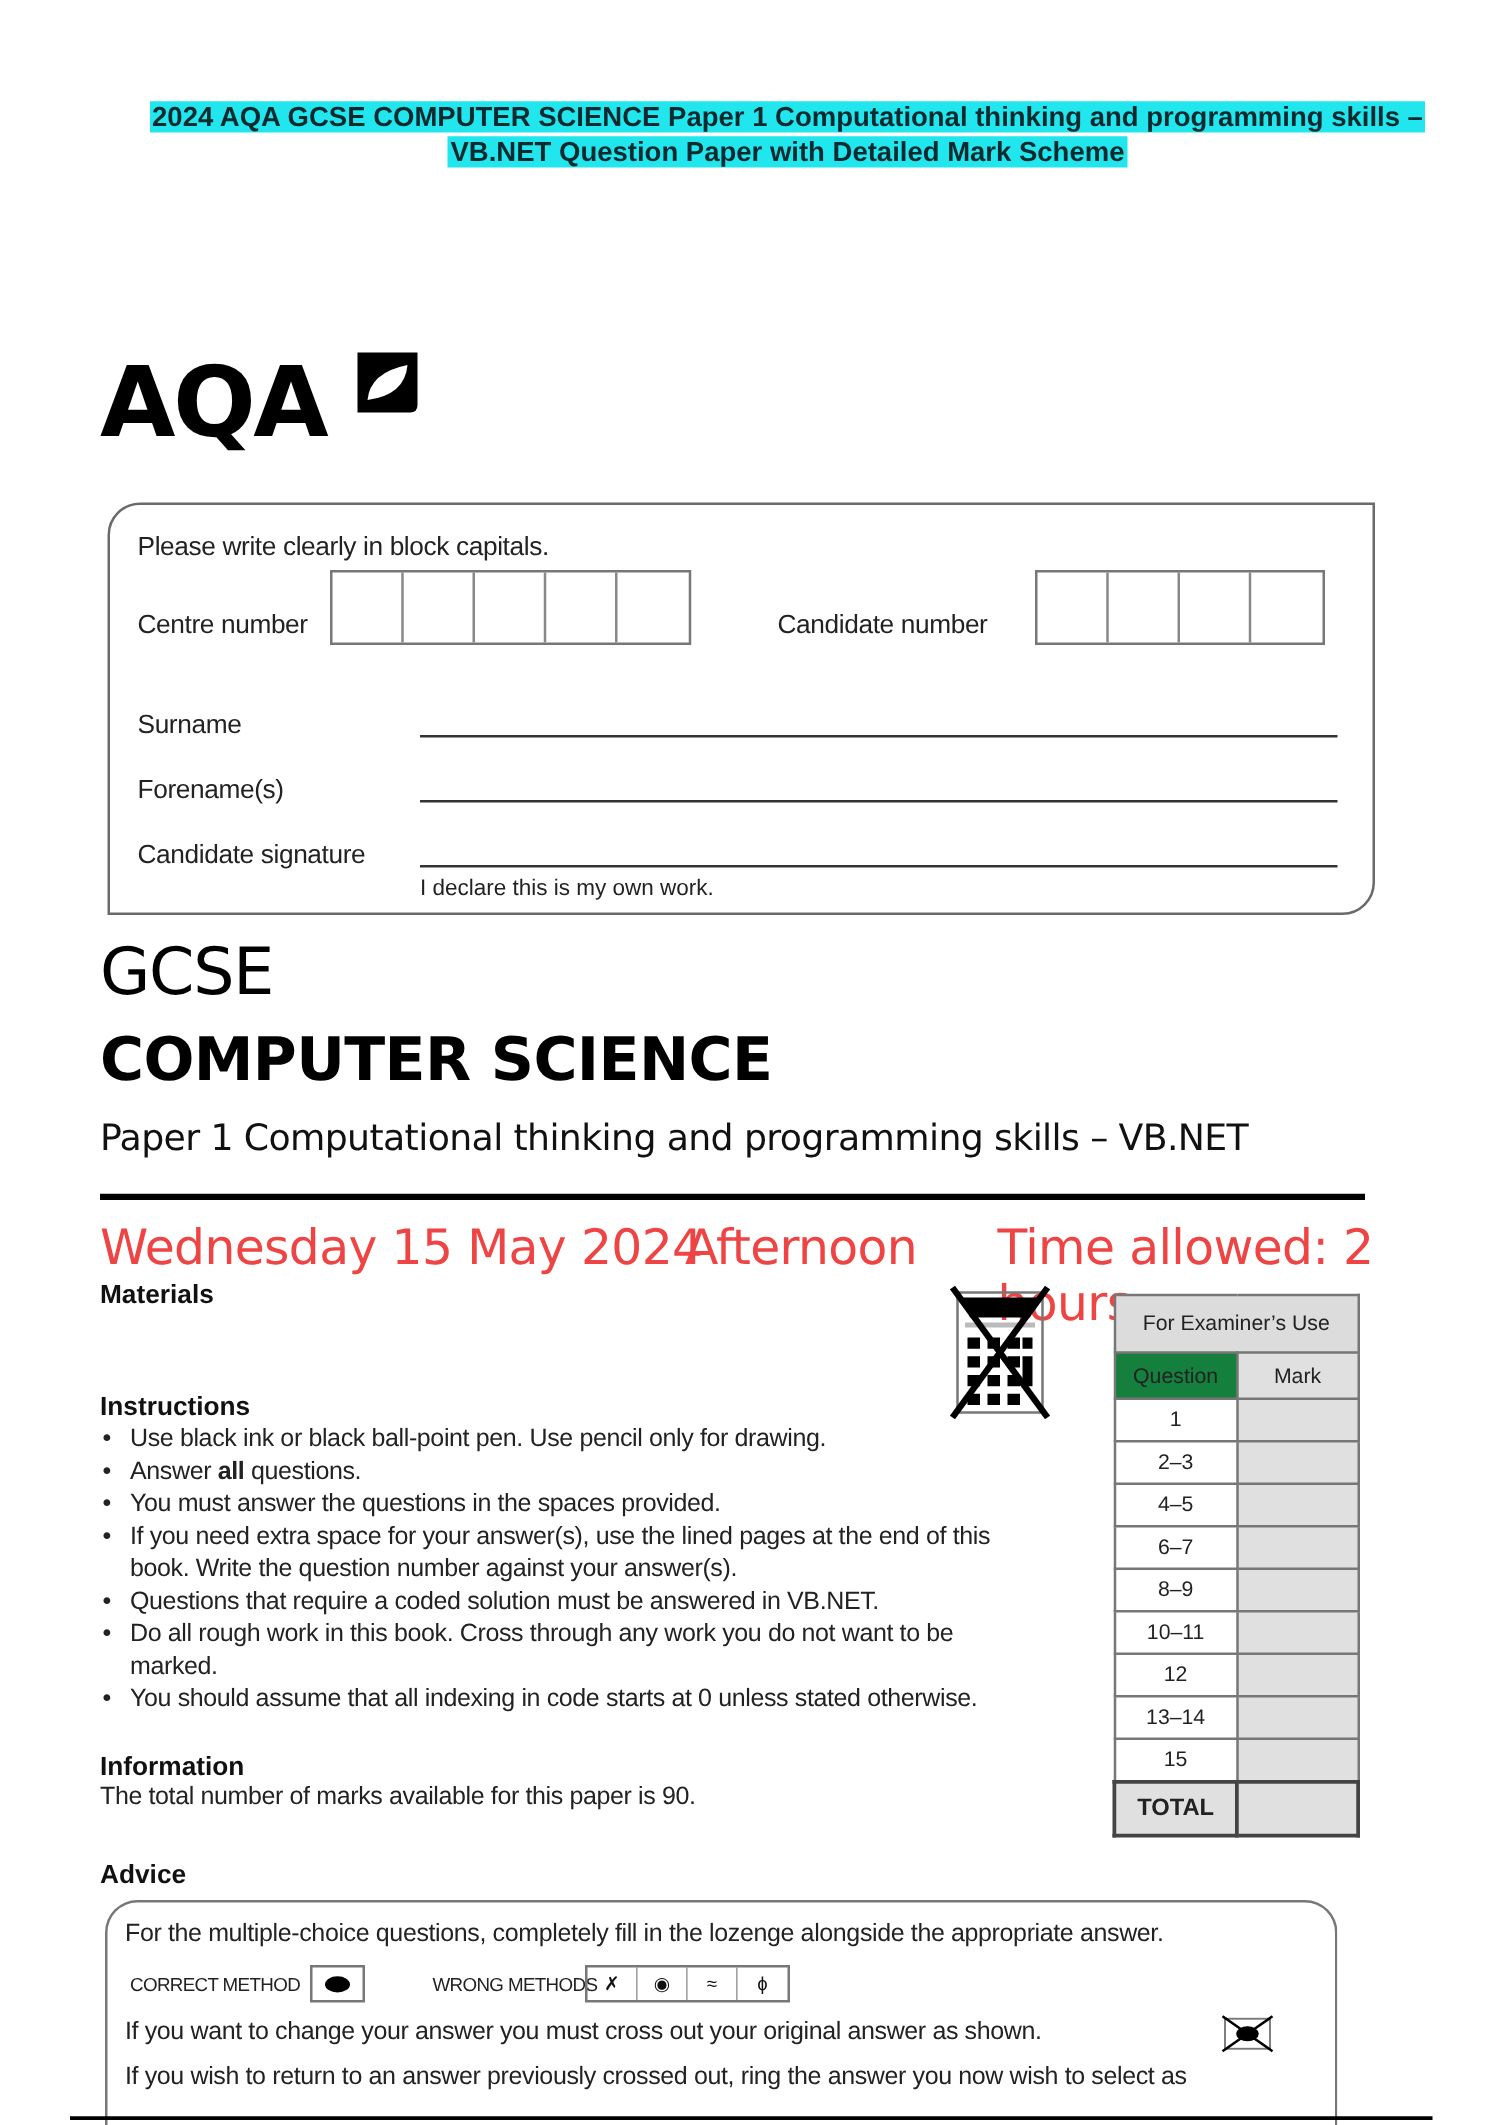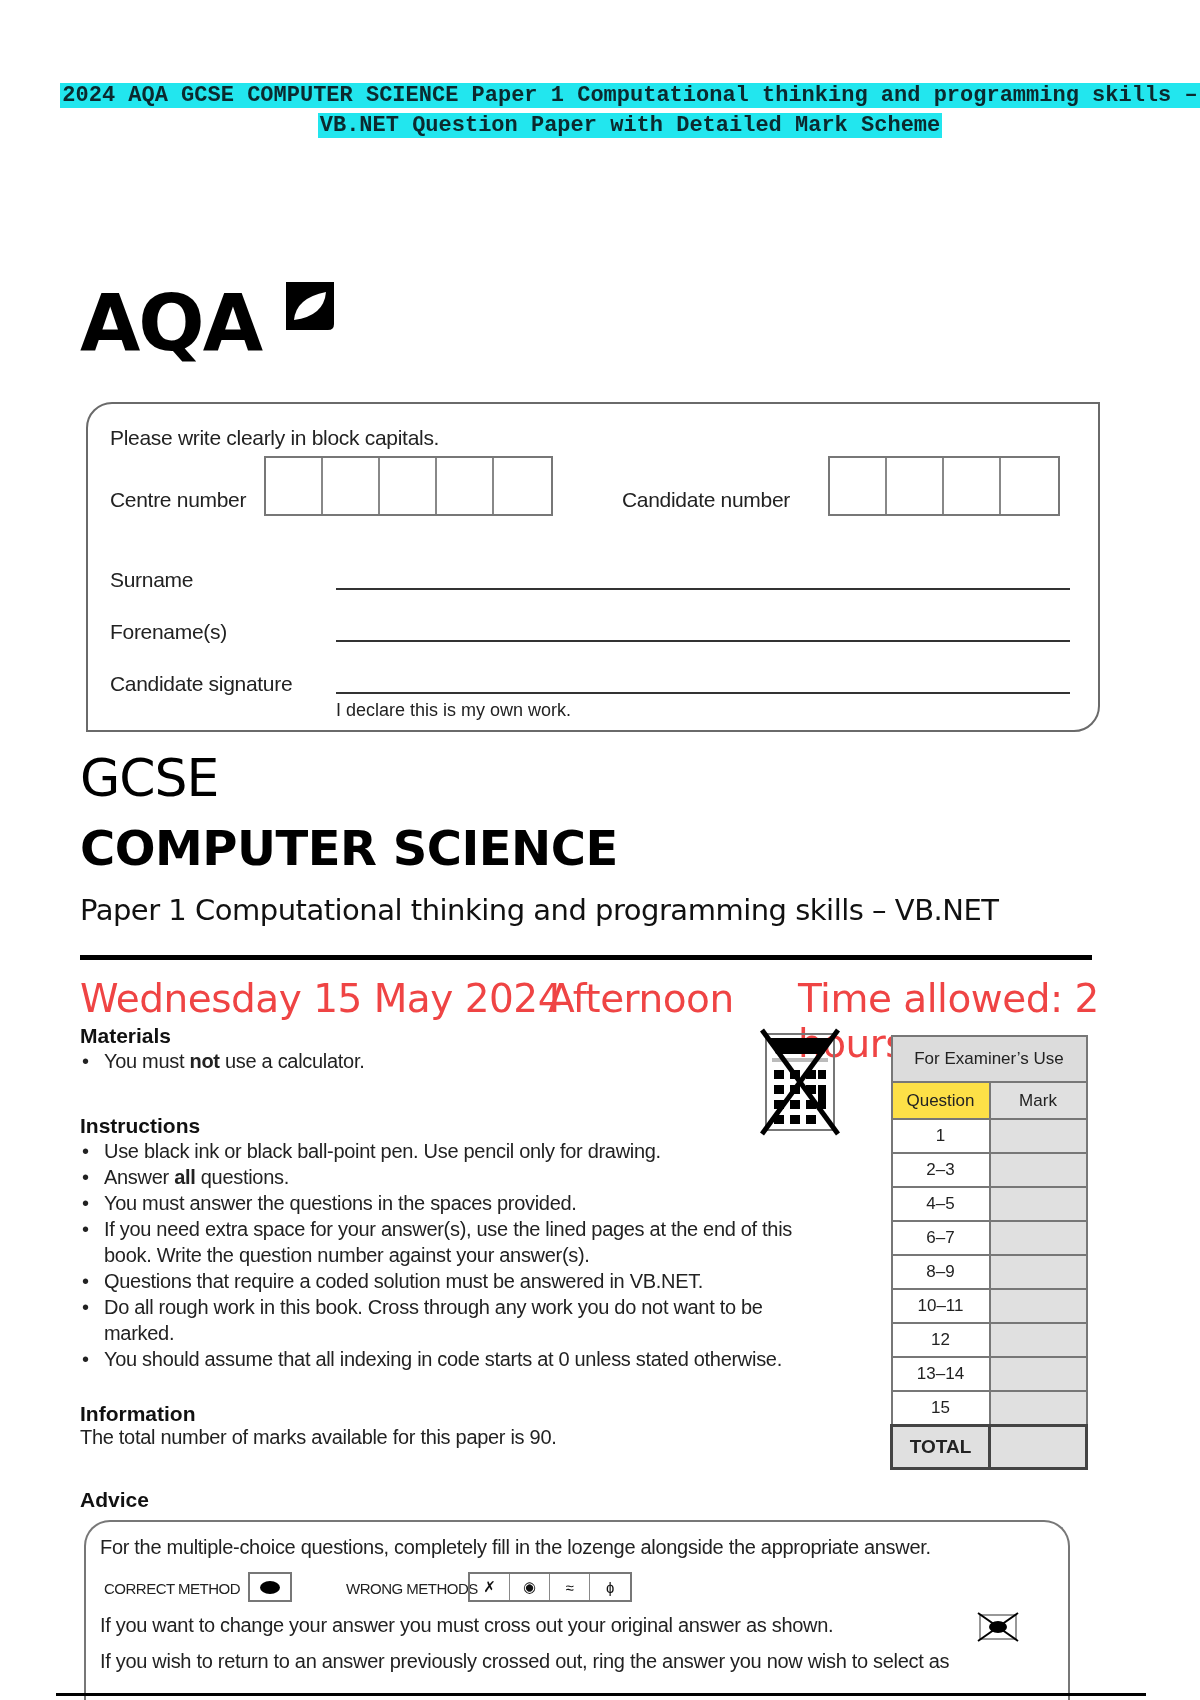--- a/index.html
+++ b/index.html
@@ -4,21 +4,21 @@
 <style>
   * { box-sizing: border-box; margin: 0; padding: 0; }
   html, body { width: 1200px; height: 1700px; background: #ffffff; overflow: hidden; }
   body { position: relative; font-family: "Liberation Sans", sans-serif; color: #111; }
 
   .doc-title {
     position: absolute; left: 60px; top: 80px; width: 1140px;
     text-align: center; font-family: "Liberation Sans", sans-serif;
     font-weight: bold; font-size: 22px; line-height: 28px; color: #0b2a2f;
   }
-  .doc-title span { background: #22e6ee; padding: 0 2px; font-family: Liberation Mono, monospace; }
+  .doc-title span { background: #22e6ee; padding: 0 2px; }
 
   .logo { position: absolute; left: 80px; top: 278px; width: 260px; height: 90px; }
   .logo-text {
     position: absolute; left: 0; top: 0; font-family: "DejaVu Sans", sans-serif;
     font-weight: bold; font-size: 78px; letter-spacing: -2px; line-height: 90px; color: #000;
   }
   .logo-mark { position: absolute; left: 202px; top: 0; width: 56px; height: 56px; }
 
   .cand-box {
     position: absolute; left: 86px; top: 402px; width: 1014px; height: 330px;
@@ -41,21 +41,21 @@
   .bullets { position: absolute; left: 80px; list-style: none; font-size: 20px; color: #222; line-height: 26px; letter-spacing: -0.3px; }
   .bullets li { position: relative; padding-left: 24px; }
   .bullets li::before { content: "\2022"; position: absolute; left: 2px; top: 0; }
   .info-text { position: absolute; left: 80px; font-size: 20px; color: #222; letter-spacing: -0.3px; }
 
   .calc-icon { position: absolute; left: 760px; top: 1028px; width: 80px; height: 108px; }
 
   .exam-table { position: absolute; left: 890px; top: 1035px; width: 198px; border-collapse: collapse; font-size: 17px; color: #222; }
   .exam-table td { border: 2px solid #777; text-align: center; height: 34px; }
   .exam-table .hdr { background: #dcdcdc; height: 46px; font-size: 17px; }
-  .exam-table .col-h { background: #fde047; height: 37px; }
+  .exam-table .col-h { background: #15803d; height: 37px; }
   .exam-table .col-h.mark { background: #e0e0e0; }
   .exam-table .q { background: #ffffff; width: 98px; }
   .exam-table .m { background: #e0e0e0; }
   .exam-table .total td { border: 3px solid #444; height: 43px; font-weight: bold; font-size: 19px; background: #e0e0e0; }
 
   .advice-box {
     position: absolute; left: 84px; top: 1520px; width: 986px; height: 200px;
     border: 2px solid #777; border-radius: 26px 26px 0 0; border-bottom: none;
   }
   .adv-line { position: absolute; left: 14px; font-size: 20px; color: #222; letter-spacing: -0.3px; }
@@ -119,21 +119,20 @@
 <div class="subject">COMPUTER SCIENCE</div>
 <div class="paper">Paper 1 Computational thinking and programming skills – VB.NET</div>
 <div class="thick-rule"></div>
 
 <div class="meta-row" style="left:80px;">Wednesday 15 May 2024</div>
 <div class="meta-row" style="left:548px;">Afternoon</div>
 <div class="meta-row" style="left:798px;">Time allowed: 2 hours</div>
 
 <div class="section-h" style="top:1024px;">Materials</div>
 <ul class="bullets" style="top:1048px;">
-  <li><span>You must </span><b>not</b><span> use a calculator.</span></li>
 </ul>
 
 <svg class="calc-icon" viewBox="0 0 80 108">
   <rect x="6" y="6" width="68" height="96" fill="none" stroke="#777" stroke-width="2"></rect>
   <polygon points="10,10 70,10 64,26 16,26" fill="#000"></polygon>
   <rect x="12" y="30" width="56" height="4" fill="#bbb"></rect>
   <g fill="#000">
     <rect x="14" y="42" width="10" height="9"></rect>
       <rect x="30" y="42" width="10" height="9"></rect>
       <rect x="46" y="42" width="10" height="9"></rect>

